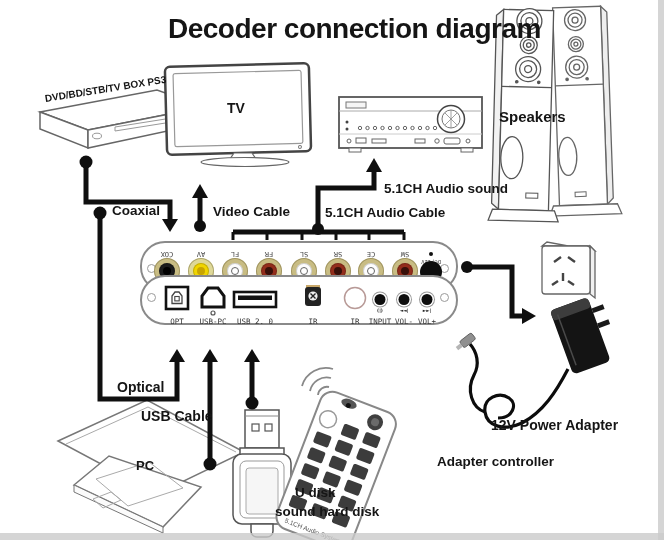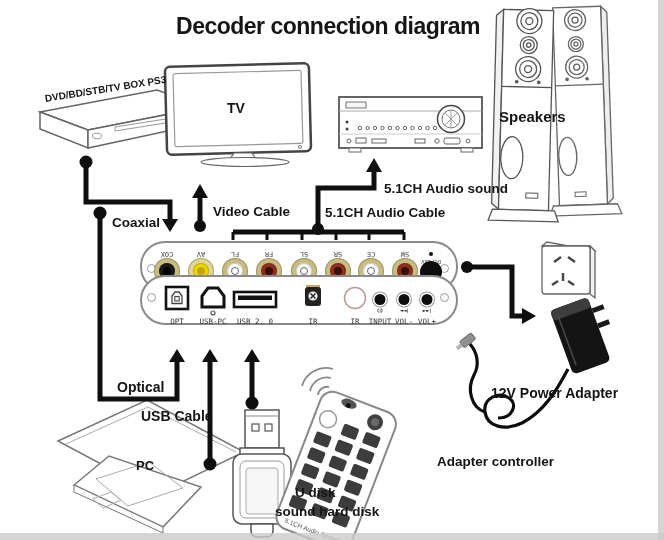--- a/index.html
+++ b/index.html
@@ -30,35 +30,35 @@
   .fp-svg.toslink{top:6px;} .fp-svg.usb-b{top:6px;} .fp-svg.usb-a{top:13px;}
   .fp-svg.ir-emitter{top:6px;} .fp-svg.ir-window{top:8px;}
   .fp-btn{position:absolute;top:17px;left:0;transform:translateX(-50%);width:11px;height:11px;
           border-radius:50%;background:#0e0e0e;box-shadow:0 0 0 1.5px #fff,0 0 0 2.5px #999;}
   .fp-icon{position:absolute;top:31px;left:0;transform:translateX(-50%);
            font:700 4.5px "DejaVu Sans",sans-serif;color:#222;white-space:nowrap;}
   .fp-label{position:absolute;top:40px;left:0;transform:translateX(-50%);
             font:7.5px "DejaVu Sans Mono",monospace;color:#333;white-space:nowrap;}
   
   .lbl{position:absolute;z-index:3;font-weight:bold;color:#151515;white-space:nowrap;}
-  #title{left:168px;top:13px;width:320px;text-align:center;font-size:23px;letter-spacing:-0.5px;}
+  #title{left:168px;top:13px;width:320px;text-align:center;font-size:28px;letter-spacing:-0.5px;}
   #source-label{left:44px;top:93px;font-size:10px;transform:rotate(-9deg);transform-origin:left top;}
   #tv-label{left:227px;top:100px;font-size:14px;}
   #audio-sound-label{left:384px;top:159px;font-size:13.5px;margin-top:22px;}
   #speakers-label{left:499px;top:108px;font-size:15px;}
-  #coaxial-label{left:112px;top:215px;font-size:13.5px;}
+  #coaxial-label{left:112px;top:203px;font-size:13.5px;}
   #video-cable-label{left:213px;top:204px;font-size:13.5px;}
   #audio-cable-label{left:325px;top:205px;font-size:13.5px;}
   #optical-label{left:117px;top:379px;font-size:14px;}
   #usb-cable-label{left:141px;top:408px;font-size:14px;}
   #pc-label{left:136px;top:458px;font-size:13px;}
   #udisk-label1{left:295px;top:485px;font-size:13.5px;}
   #udisk-label2{left:275px;top:504px;font-size:13.5px;}
   #remote-label{left:437px;top:454px;font-size:13.5px;}
-  #adapter-label{left:491px;top:385px;font-size:14px;}
+  #adapter-label{left:491px;top:417px;font-size:14px;}
   .edge{position:absolute;background:#cacaca;opacity:.8;z-index:4;}
   #edge-right{left:658px;top:0;width:6px;height:540px;}
   #edge-bottom{left:0;top:533px;width:664px;height:7px;}
   svg text{font-family:"Liberation Sans",sans-serif;}
 </style>
 </head>
 <body>
 
 <div id="stage">
 

